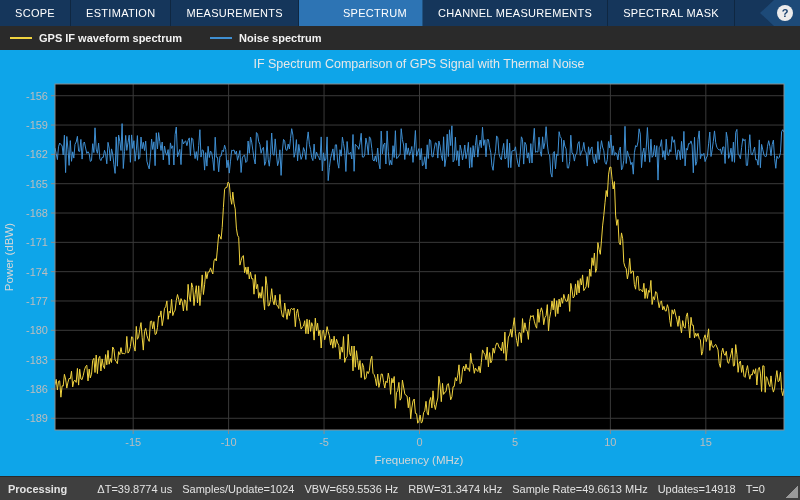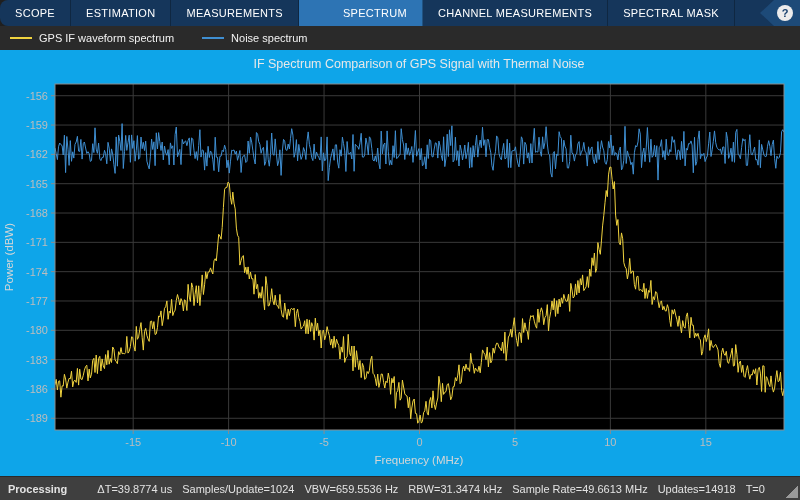--- a/index.html
+++ b/index.html
@@ -1,28 +1,28 @@
 <!DOCTYPE html>
 <html><head>
 <meta charset="utf-8">
 <style>
   html,body{margin:0;padding:0;background:#1f1f1f;}
   body{width:800px;height:500px;overflow:hidden;font-family:"Liberation Sans",sans-serif;}
   .app{width:800px;height:500px;display:flex;flex-direction:column;}
 
   
-  .tabbar{height:26px;background:#15365b;display:flex;align-items:stretch;color:#ffffff;font-size:11px;flex:0 0 auto;border-radius:8px;}
+  .tabbar{height:26px;background:#15365b;display:flex;align-items:stretch;color:#ffffff;font-size:11px;flex:0 0 auto;}
   .tab{padding:0 15px;display:flex;align-items:center;border-right:1px solid rgba(0,0,0,0.28);letter-spacing:.3px;cursor:pointer;white-space:nowrap;}
   .tab.active{background:#2d74b4;padding-left:44px;}
   .tab-spacer{flex:1;}
   .help-wrap{width:40px;background:#1d4a78;clip-path:polygon(0 50%,14px 0,100% 0,100% 100%,14px 100%);display:flex;align-items:center;justify-content:flex-end;padding-right:7px;box-sizing:border-box;}
   .help-btn{width:16px;height:16px;border-radius:50%;background:#ececec;color:#17406e;font-weight:bold;font-size:11px;line-height:16px;text-align:center;cursor:pointer;}
 
   
-  .legendbar{height:24px;background:#2a2a2a;display:flex;align-items:center;gap:28px;padding:0 10px;font-size:11px;font-weight:normal;color:#f2f2f2;flex:0 0 auto;}
+  .legendbar{height:24px;background:#2a2a2a;display:flex;align-items:center;gap:28px;padding:0 10px;font-size:11px;font-weight:bold;color:#f2f2f2;flex:0 0 auto;}
   .legend-item{display:flex;align-items:center;gap:7px;cursor:pointer;}
   .legend-swatch{width:22px;height:2px;background:#888;}
 
   
   .chart-area{flex:1 1 auto;position:relative;background:#0ea5e9;}
   #plot-svg{display:block;}
   #plot-svg text{font-family:"Liberation Sans",sans-serif;}
 
   
   .statusbar{height:24px;background:#3f3f3f;border-top:1px solid #2a2a2a;display:flex;align-items:center;font-size:11px;color:#e3e3e3;padding:0 20px 0 8px;white-space:nowrap;overflow:hidden;position:relative;flex:0 0 auto;box-sizing:border-box;}

